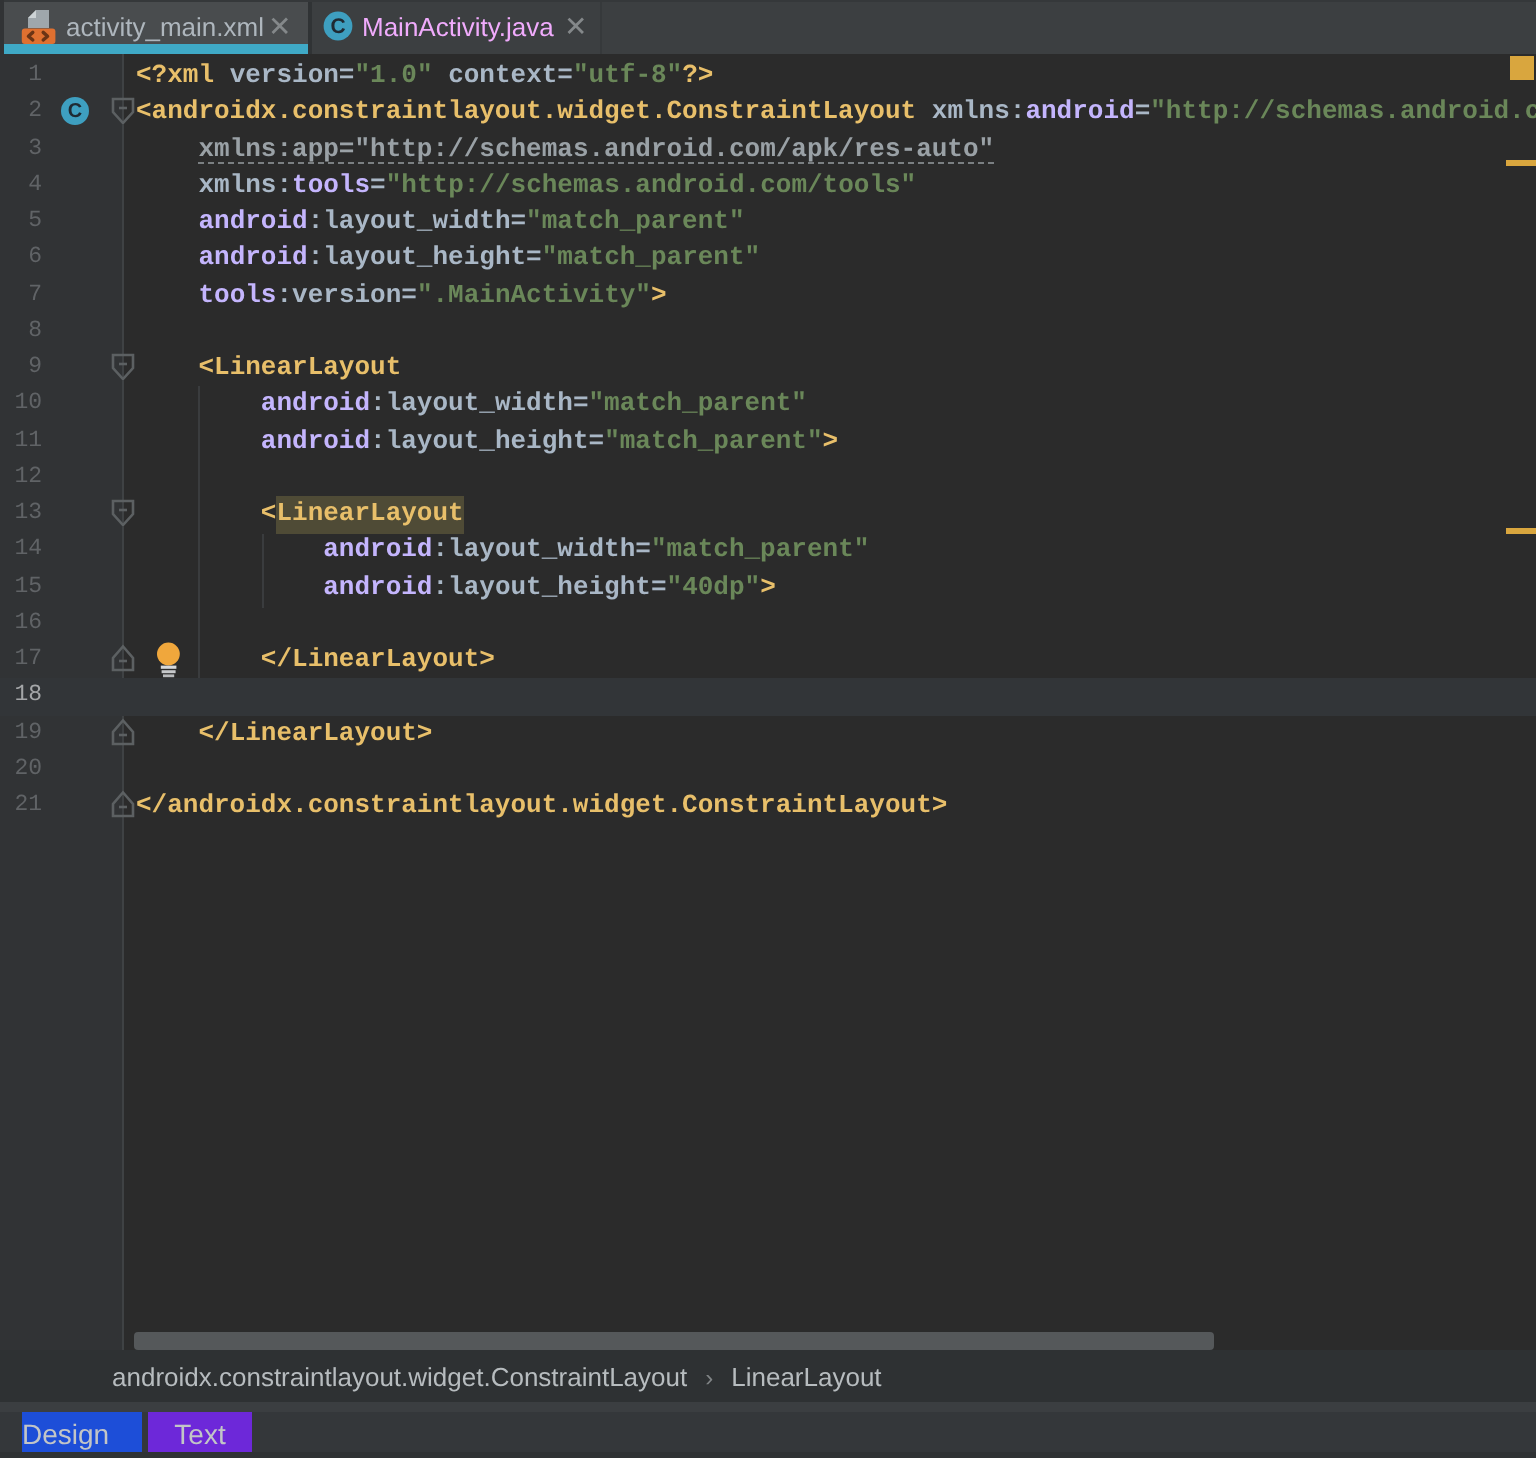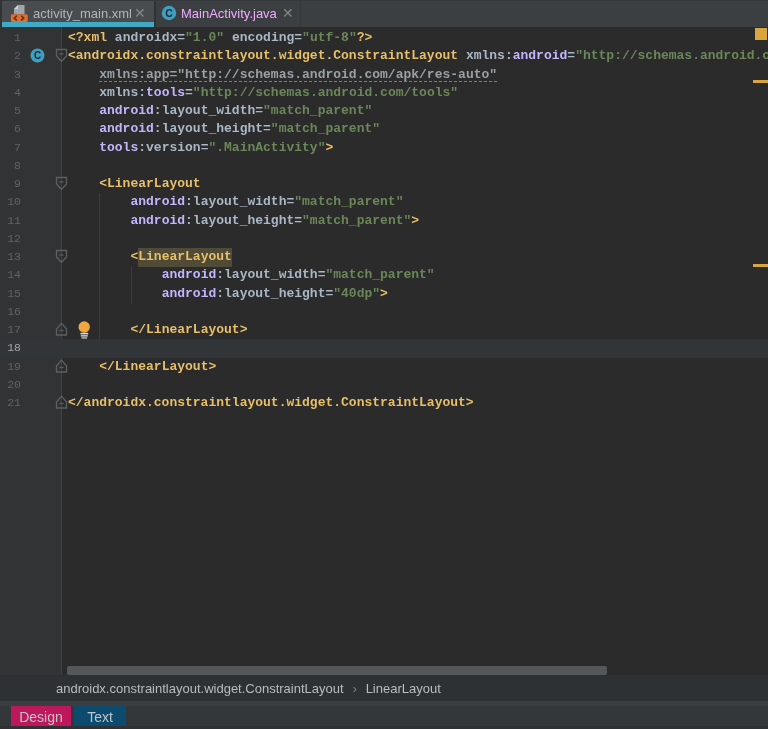--- a/index.html
+++ b/index.html
@@ -40,21 +40,21 @@
 13
 14
 15
 16
 17
 <span style="color:#A4A6A8;text-align:center;">18</span>
 19
 20
 21</pre>
 
-<pre class="abs" style="left:68px;top:29px;font-size:13px;line-height:18.25px;color:#A9B7C6;font-weight:bold;"><span class="tag">&lt;?xml</span> <span class="att">androidx=</span><span class="str">"1.0"</span> <span class="att">encoding=</span><span class="str">"utf-8"</span><span class="tag">?&gt;</span>
+<pre class="abs" style="left:68px;top:29px;font-size:13px;line-height:18.25px;color:#A9B7C6;font-weight:bold;"><span class="tag">&lt;?xml</span> <span class="att">version=</span><span class="str">"1.0"</span> <span class="att">context=</span><span class="str">"utf-8"</span><span class="tag">?&gt;</span>
 <span class="tag">&lt;androidx.constraintlayout.widget.ConstraintLayout</span> <span class="att">xmlns:</span><span class="ns">android</span><span class="att">=</span><span class="str">"http://schemas.android.c</span>
     <span class="dim">xmlns:app="http://schemas.android.com/apk/res-auto"</span>
     <span class="att">xmlns:</span><span class="ns">tools</span><span class="att">=</span><span class="str">"http://schemas.android.com/tools"</span>
     <span class="ns">android</span><span class="att">:layout_width=</span><span class="str">"match_parent"</span>
     <span class="ns">android</span><span class="att">:layout_height=</span><span class="str">"match_parent"</span>
     <span class="ns">tools</span><span class="att">:version=</span><span class="str">".MainActivity"</span><span class="tag">&gt;</span>
 
     <span class="tag">&lt;LinearLayout</span>
         <span class="ns">android</span><span class="att">:layout_width=</span><span class="str">"match_parent"</span>
         <span class="ns">android</span><span class="att">:layout_height=</span><span class="str">"match_parent"</span><span class="tag">&gt;</span>
@@ -133,15 +133,15 @@
 <div class="abs" style="left:753px;top:80px;width:15px;height:3px;background:#D9A63E;"></div>
 <div class="abs" style="left:753px;top:264px;width:15px;height:3px;background:#D9A63E;"></div>
 
 <div class="abs" style="left:67px;top:666px;width:540px;height:9px;background:#55585A;border-radius:2px;"></div>
 
 <div class="abs" style="left:0;top:675px;width:768px;height:26px;background:#2E3133;"></div>
 <div class="abs" style="left:56px;top:677px;height:24px;line-height:24px;font-size:13px;color:#B7BCBF;">androidx.constraintlayout.widget.ConstraintLayout<span style="color:#808486;padding:0 9px;font-size:12px;">›</span>LinearLayout</div>
 
 <div class="abs" style="left:0;top:701px;width:768px;height:28px;background:#34373A;"></div>
 <div class="abs" style="left:0;top:701px;width:768px;height:5px;background:#3B3E41;"></div>
-<div class="abs" style="left:11px;top:706px;width:60px;height:23px;background:#be185d;text-align:center;line-height:22px;font-size:14px;color:#C2C5C7;">Design</div>
-<div class="abs" style="left:74px;top:706px;width:52px;height:23px;background:#0c4a6e;text-align:center;line-height:22px;font-size:14px;color:#C2C5C7;">Text</div>
+<div class="abs" style="left:11px;top:706px;width:60px;height:23px;background:#1d4ed8;text-align:left;line-height:22px;font-size:14px;color:#C2C5C7;">Design</div>
+<div class="abs" style="left:74px;top:706px;width:52px;height:23px;background:#6d28d9;text-align:center;line-height:22px;font-size:14px;color:#C2C5C7;">Text</div>
 <div class="abs" style="left:0;top:726px;width:768px;height:3px;background:#2F3234;"></div>
 
 </body></html>

